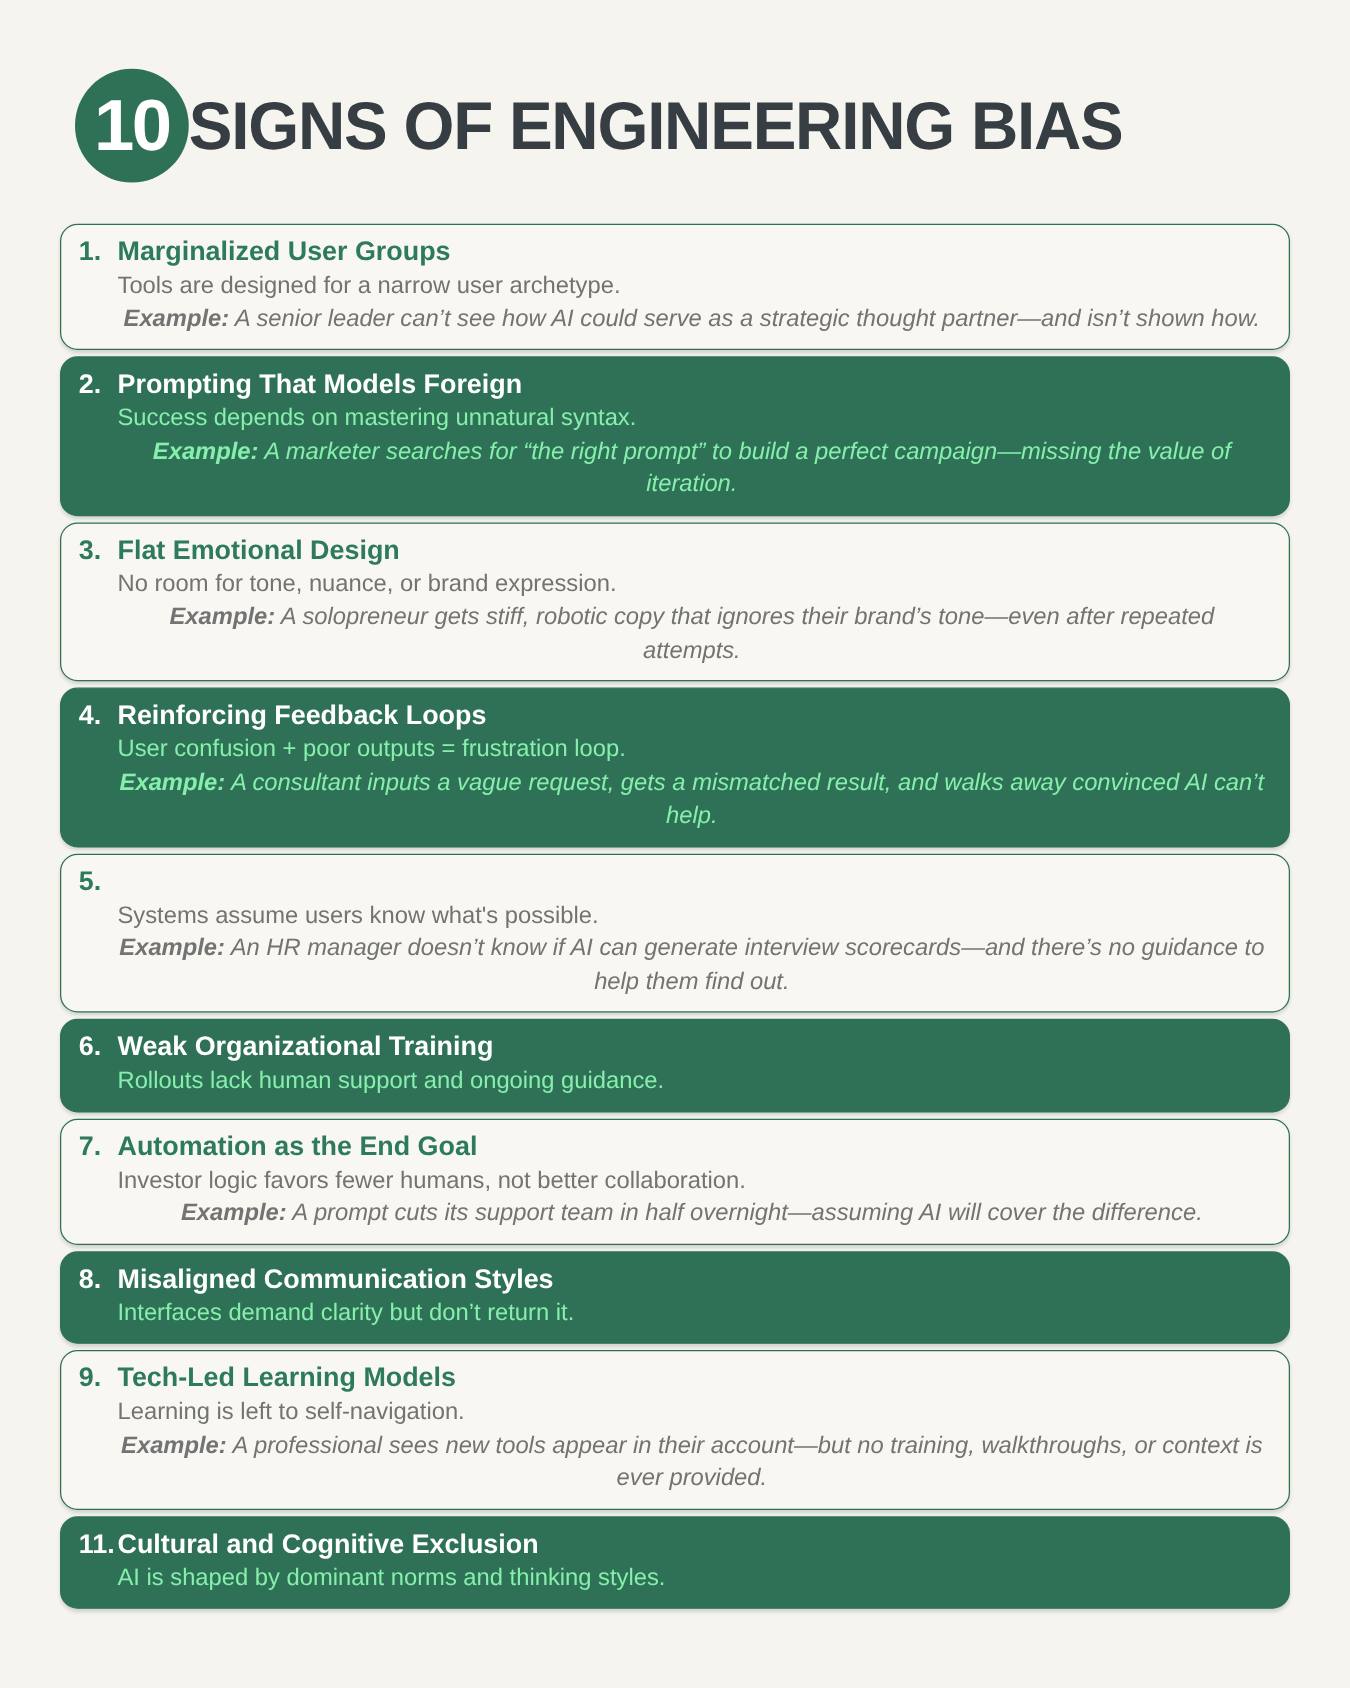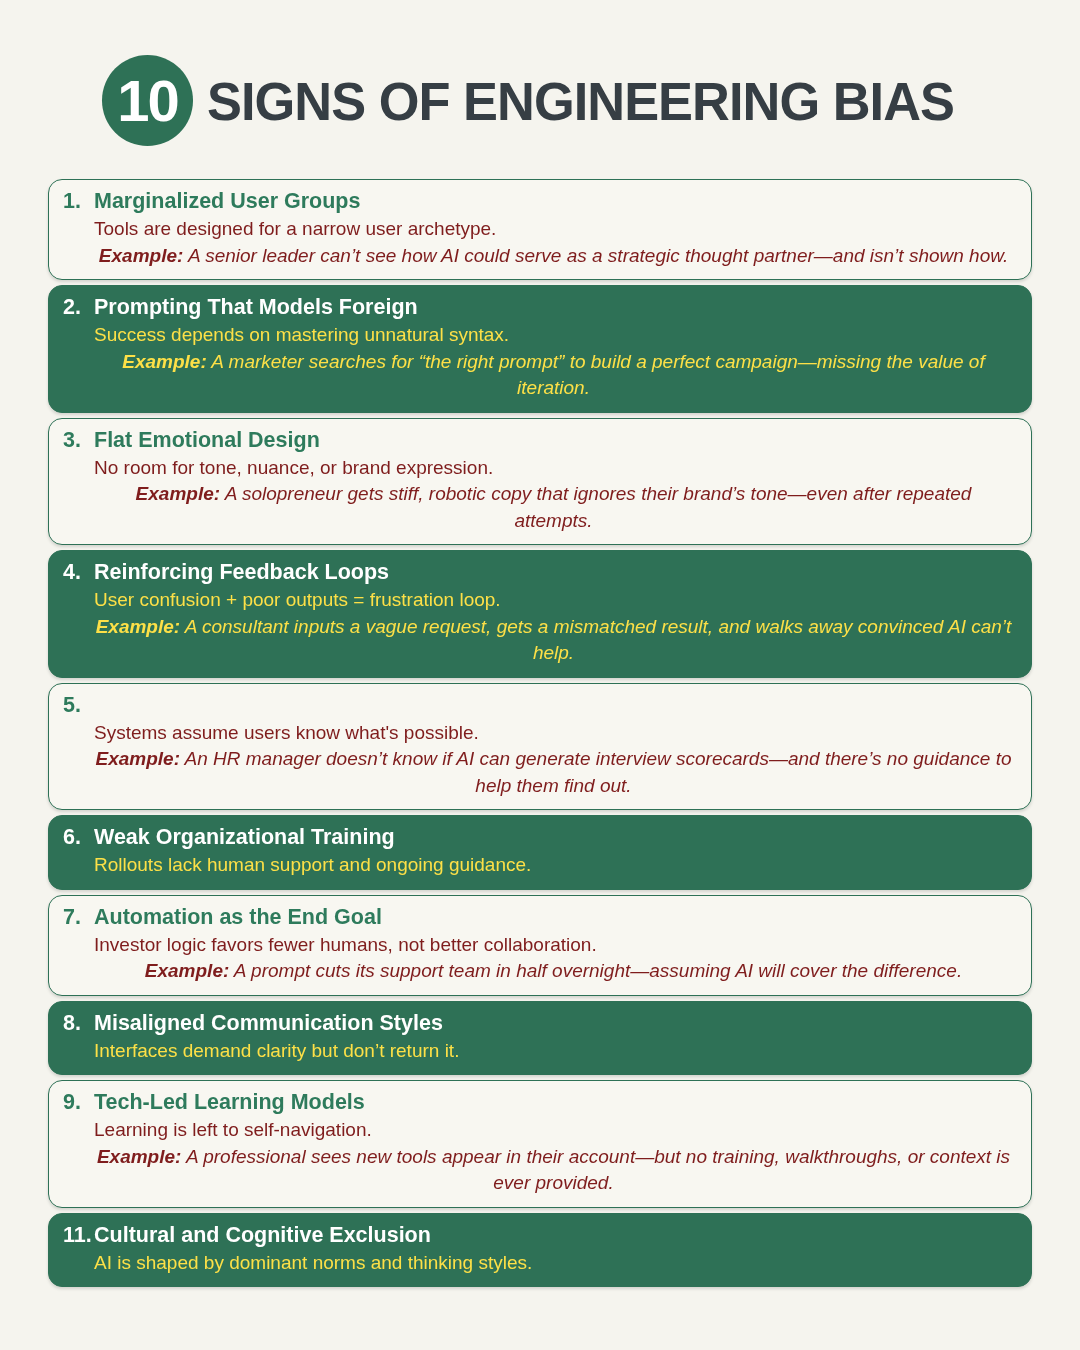--- a/index.html
+++ b/index.html
@@ -13,22 +13,21 @@
   }
   .page {
     width: 1080px;
     height: 1350px;
     position: relative;
   }
   
   .header {
     display: flex;
     align-items: center;
-    padding: 55px 0 0 102px;
-    gap: 14px;
+    padding: 55px 0 0 60px;
   }
   .badge {
     width: 91px;
     height: 91px;
     border-radius: 50%;
     background: var(--green, #2e7156);
     color: #ffffff;
     display: flex;
     align-items: center;
     justify-content: center;
@@ -76,22 +75,22 @@
   .card.dark  .card-heading { color: #ffffff; }
   .card-number {
     min-width: 31px;
     flex: 0 0 auto;
   }
   .card-body-wrap {
     padding-left: 31px;
     font-size: 19px;
     line-height: 26.5px;
   }
-  .card.light .card-body-wrap { color: #7f1d1d; }
-  .card.dark  .card-body-wrap { color: #fde047; }
+  .card.light .card-body-wrap { color: #737373; }
+  .card.dark  .card-body-wrap { color: #86efac; }
   .card-example { font-style: italic; text-align: center; }
   .card-example .ex-label { font-weight: 700; font-style: italic; }
 </style>
 </head>
 <body style="--green: #2e7156;">
 
 <div class="page">
 
   <header class="header">
     <div class="badge">10</div>

